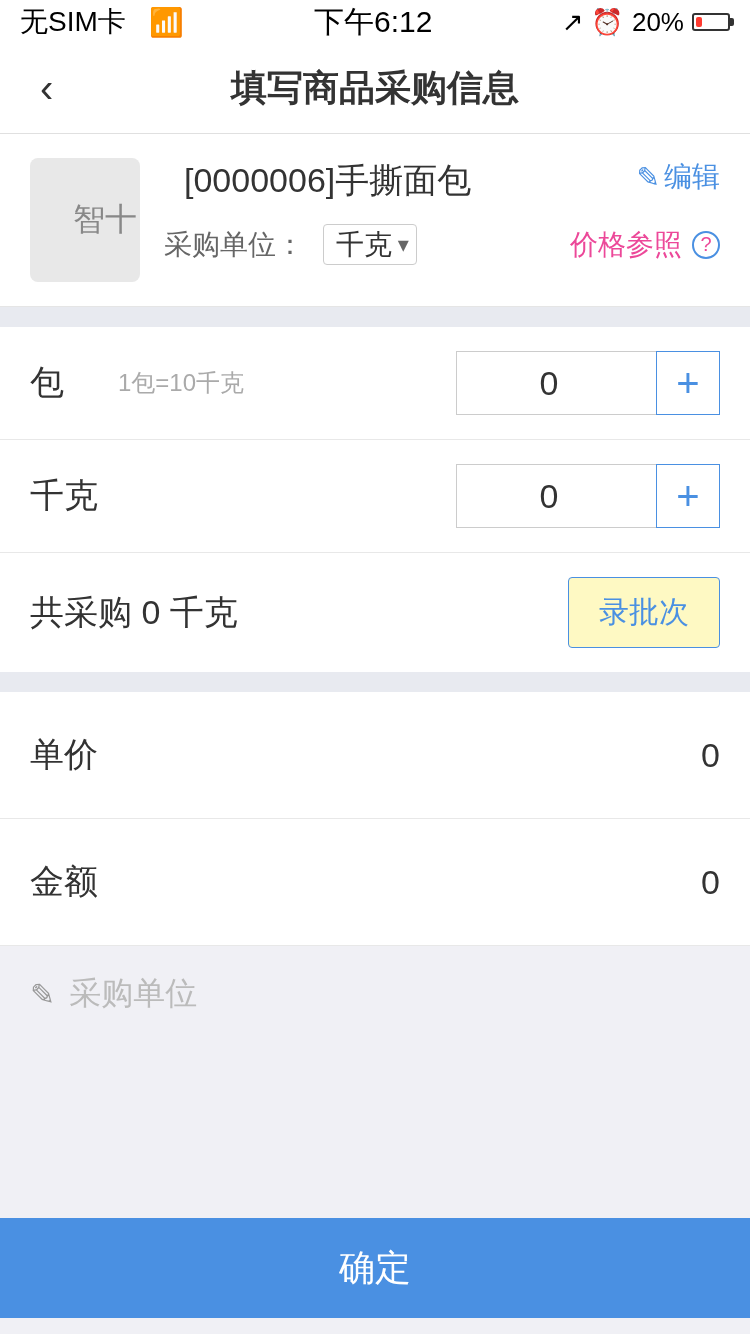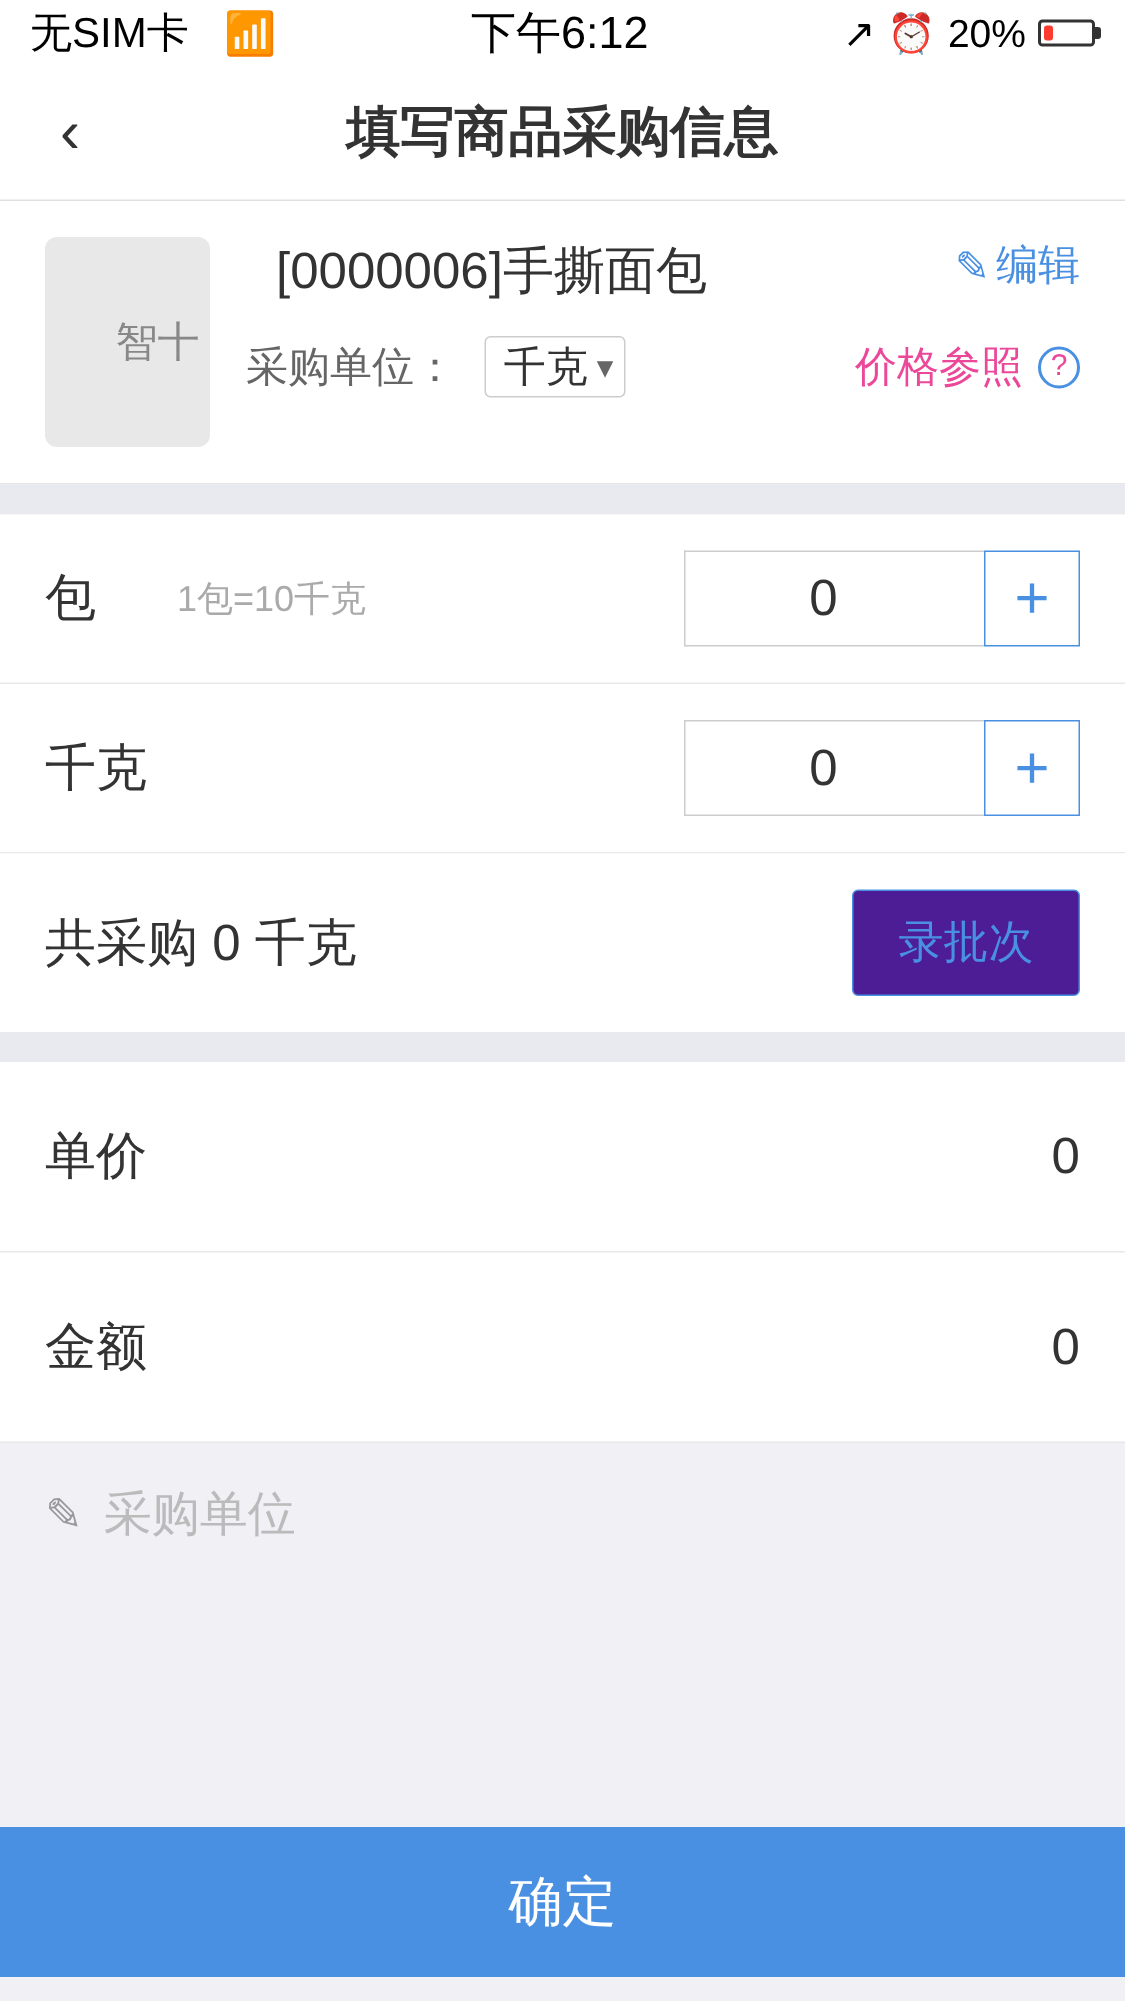--- a/index.html
+++ b/index.html
@@ -71,28 +71,28 @@
     .product-card {
       background: #fff;
       padding: 24px 30px;
       display: flex;
       align-items: flex-start;
       gap: 24px;
       border-bottom: 1px solid #e5e5e5;
     }
     .product-thumb {
       width: 110px;
-      height: 140px;
+      height: 124px;
       background: #e8e8e8;
       border-radius: 8px;
       display: flex;
       align-items: center;
       justify-content: center;
       flex-shrink: 0;
-      font-size: 28px;
+      font-size: 32px;
       color: #888;
       flex-direction: column;
       padding-left: 40px;
     }
     .product-info { flex: 1; }
     .product-name-row {
       display: flex;
       justify-content: space-between;
       align-items: flex-start;
       margin-bottom: 20px;
@@ -222,21 +222,21 @@
       border-bottom: none;
     }
     .summary-text {
       font-size: 34px;
       color: #333;
       flex: 1;
     }
     .batch-btn {
       border: 1px solid #4a90e2;
       color: #4a90e2;
-      background: #4c1d95;
+      background: #fef9c3;
       font-size: 30px;
       padding: 14px 30px;
       border-radius: 4px;
       cursor: pointer;
     }
 
     
     .price-section {
       background: #fff;
       margin-top: 0;

